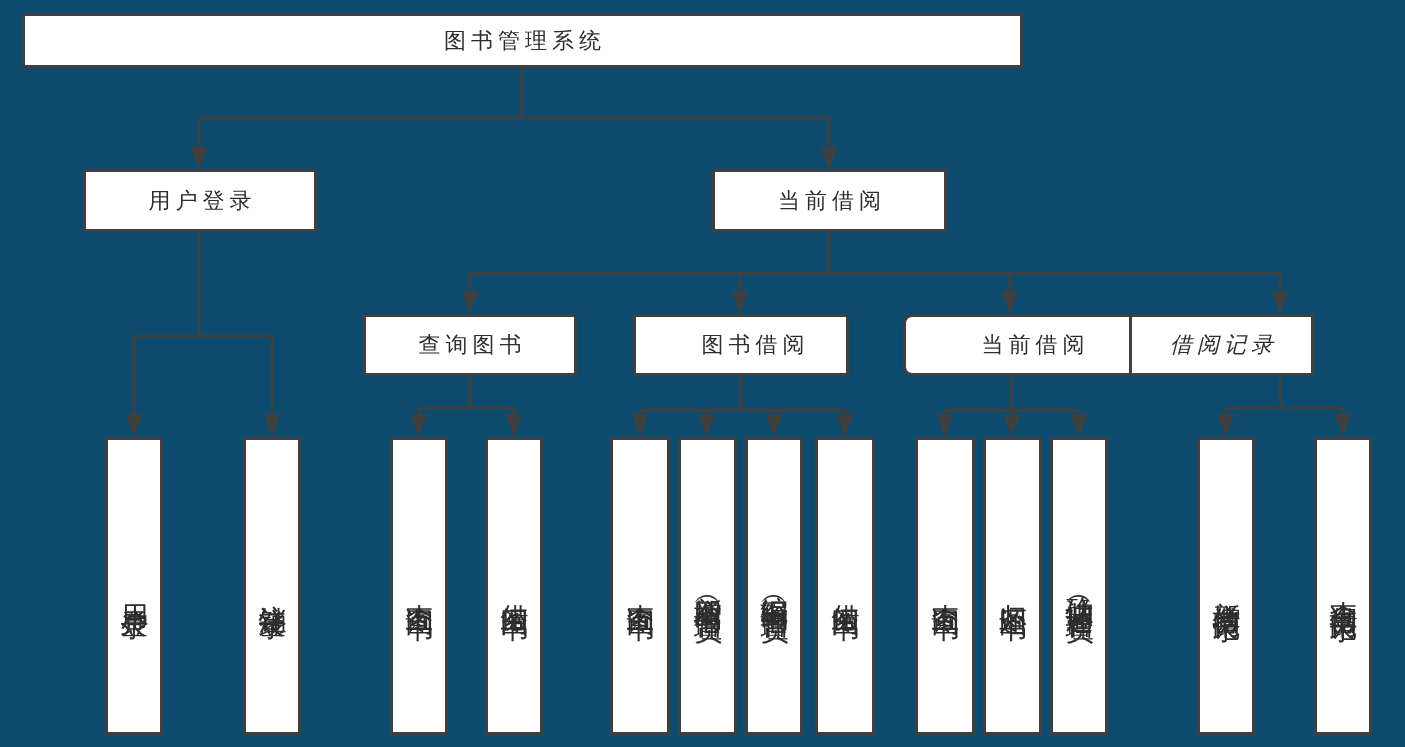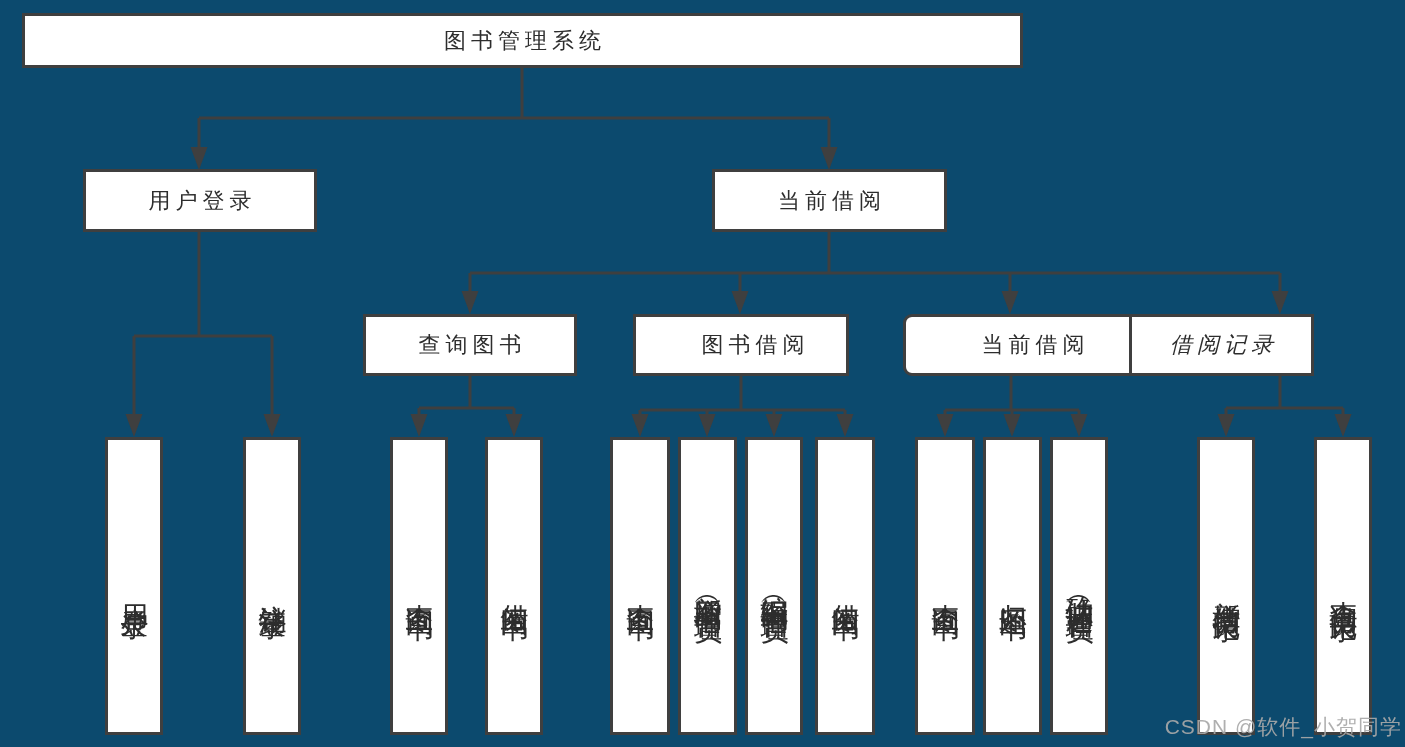--- a/index.html
+++ b/index.html
@@ -149,15 +149,14 @@
   <div class="node leaf lf11">
     <span class="vtxt">确认归还（管理员）</span>
   </div>
   <div class="node leaf lf12">
     <span class="vtxt">新增借阅记录</span>
   </div>
   <div class="node leaf lf13">
     <span class="vtxt">查询借阅记录</span>
   </div>
 
-  <div class="watermark">CSDN @软件_小贺同学</div>
 
 </div>
 
 </body></html>

